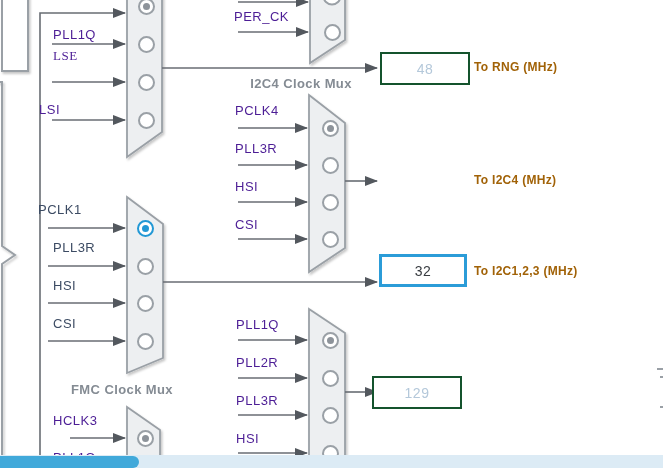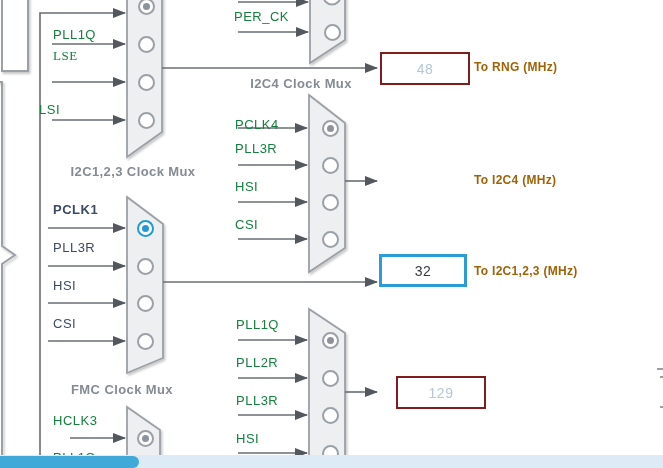--- a/index.html
+++ b/index.html
@@ -2,41 +2,41 @@
 <html><head>
 <meta charset="utf-8">
 <style>
   html,body{margin:0;padding:0;background:#fff;}
   .canvas{
     position:relative;width:663px;height:468px;background:#ffffff;
     overflow:hidden;font-family:"Liberation Sans",sans-serif;
   }
   .svglayer{position:absolute;left:0;top:0;z-index:1;}
   .lbl{
-    position:absolute;z-index:3;font-size:13px;color:#15803d;
+    position:absolute;z-index:3;font-size:13px;color:#4c1d95;
     letter-spacing:.5px;white-space:nowrap;line-height:13px;
   }
   .lbl.active{color:#3c4b63;}
   .mux-title{
     position:absolute;z-index:3;font-size:13px;font-weight:bold;color:#848b93;
     letter-spacing:.4px;white-space:nowrap;transform:translateX(-50%);line-height:13px;
   }
   .radio{
     position:absolute;z-index:4;width:13px;height:13px;border:2px solid #9aa0a6;
     border-radius:50%;background:#fff;box-sizing:content-box;
   }
   .radio .dot{
     position:absolute;left:50%;top:50%;width:7px;height:7px;margin:-3.5px 0 0 -3.5px;
     border-radius:50%;background:#8d939a;display:none;
   }
   .radio.sel .dot{display:block;}
   .radio.blue{border-color:#2298d5;}
   .radio.blue .dot{background:#2298d5;}
   .obox{
-    position:absolute;z-index:4;width:86px;height:29px;border:2px solid #7f1d1d;
+    position:absolute;z-index:4;width:86px;height:29px;border:2px solid #14532d;
     background:#fff;display:flex;align-items:center;justify-content:center;
     font-size:14px;color:#b4c8da;letter-spacing:.5px;
   }
   .obox.hl{width:82px;height:27px;border:3px solid #2b9cd8;color:#383c41;}
   .obox-label{
     position:absolute;z-index:3;left:474px;font-size:12px;font-weight:bold;
     color:#a16207;letter-spacing:.3px;white-space:nowrap;line-height:14px;
   }
   .sb-track{position:absolute;z-index:8;left:0;top:455px;width:663px;height:13px;background:#dcebf5;}
   .sb-thumb{
@@ -124,33 +124,32 @@
   <div class="radio" style="left:323.5px;top:23.5px;"></div>
   <div class="lbl" style="left:234px;top:10px;">PER_CK</div>
 
   <div class="mux-title" style="left:301px;top:77px;text-align:right;">I2C4 Clock Mux</div>
   <div class="radio sel" style="left:321.5px;top:119.5px;">
       <span class="dot"></span>
     </div>
   <div class="radio" style="left:321.5px;top:156.5px;"></div>
   <div class="radio" style="left:321.5px;top:193.5px;"></div>
   <div class="radio" style="left:321.5px;top:230.5px;"></div>
-  <div class="lbl" style="left:235px;top:118px;">PCLK4</div>
+  <div class="lbl" style="left:235px;top:104px;">PCLK4</div>
   <div class="lbl" style="left:235px;top:142px;">PLL3R</div>
   <div class="lbl" style="left:235px;top:180px;">HSI</div>
   <div class="lbl" style="left:235px;top:218px;">CSI</div>
 
-  <div class="mux-title" style="left:133px;top:165px;">I2C1,2,3 Clock Mux</div>
   <div class="radio sel blue" style="left:136.5px;top:219.5px;">
       <span class="dot"></span>
     </div>
   <div class="radio" style="left:136.5px;top:257.5px;"></div>
   <div class="radio" style="left:136.5px;top:294.5px;"></div>
   <div class="radio" style="left:136.5px;top:332.5px;"></div>
-  <div class="lbl active" style="left:53px;top:203px;font-weight:bold;">PCLK1</div>
+  <div class="lbl active" style="left:38px;top:203px;">PCLK1</div>
   <div class="lbl active" style="left:53px;top:241px;">PLL3R</div>
   <div class="lbl active" style="left:53px;top:279px;">HSI</div>
   <div class="lbl active" style="left:53px;top:317px;">CSI</div>
 
   <div class="radio sel" style="left:321.5px;top:331.5px;">
       <span class="dot"></span>
     </div>
   <div class="radio" style="left:321.5px;top:369.5px;"></div>
   <div class="radio" style="left:321.5px;top:406.5px;"></div>
   <div class="radio" style="left:321.5px;top:444.5px;"></div>
@@ -167,18 +166,18 @@
   <div class="lbl" style="left:53px;top:451px;">PLL1Q</div>
 
   <div class="obox" style="left:380px;top:52px;">48</div>
   <div class="obox-label" style="top:60px;">To RNG (MHz)</div>
 
   <div class="obox-label" style="top:173px;">To I2C4 (MHz)</div>
 
   <div class="obox hl" style="left:379px;top:254px;">32</div>
   <div class="obox-label" style="top:264px;">To I2C1,2,3 (MHz)</div>
 
-  <div class="obox" style="left:396px;top:376px;">129</div>
+  <div class="obox" style="left:372px;top:376px;">129</div>
 
   <div class="sb-track"></div>
   <div class="sb-thumb"></div>
 
 </div>
 
 </body></html>

